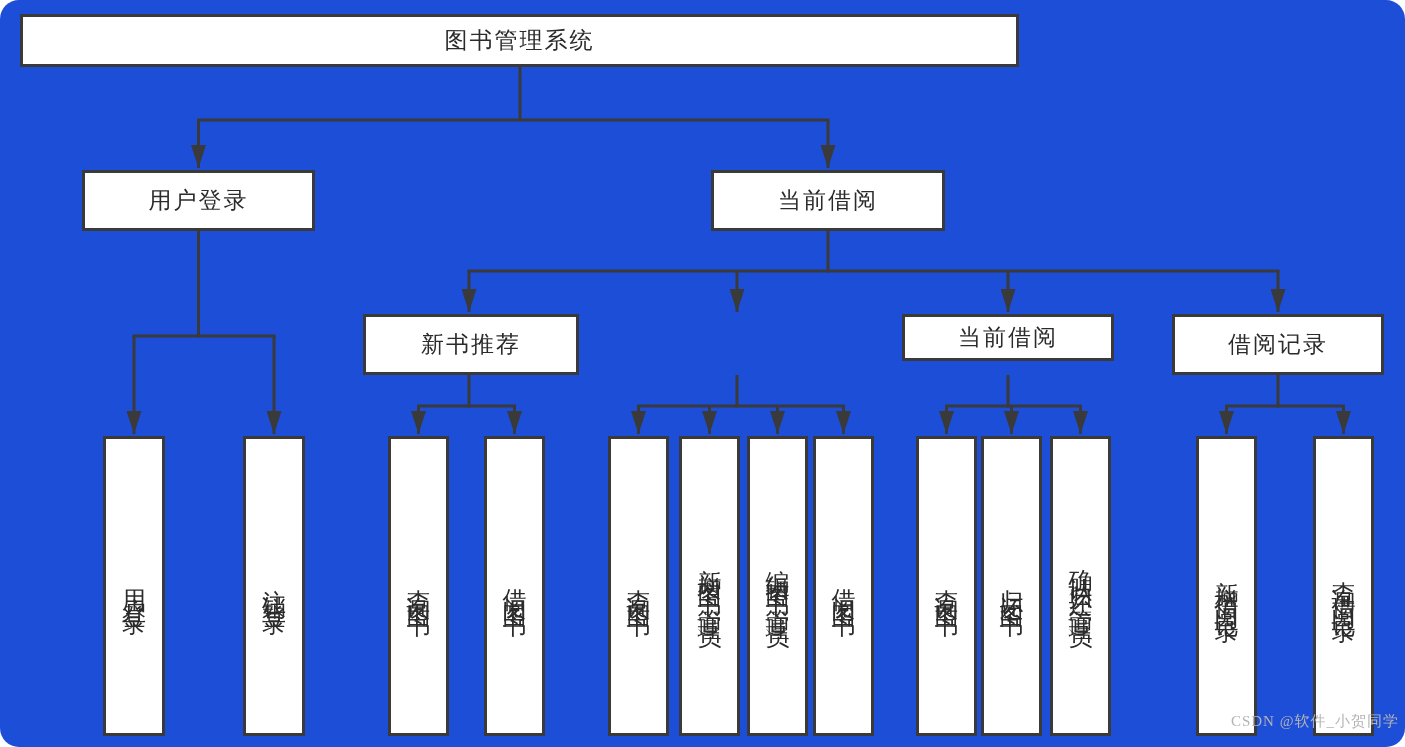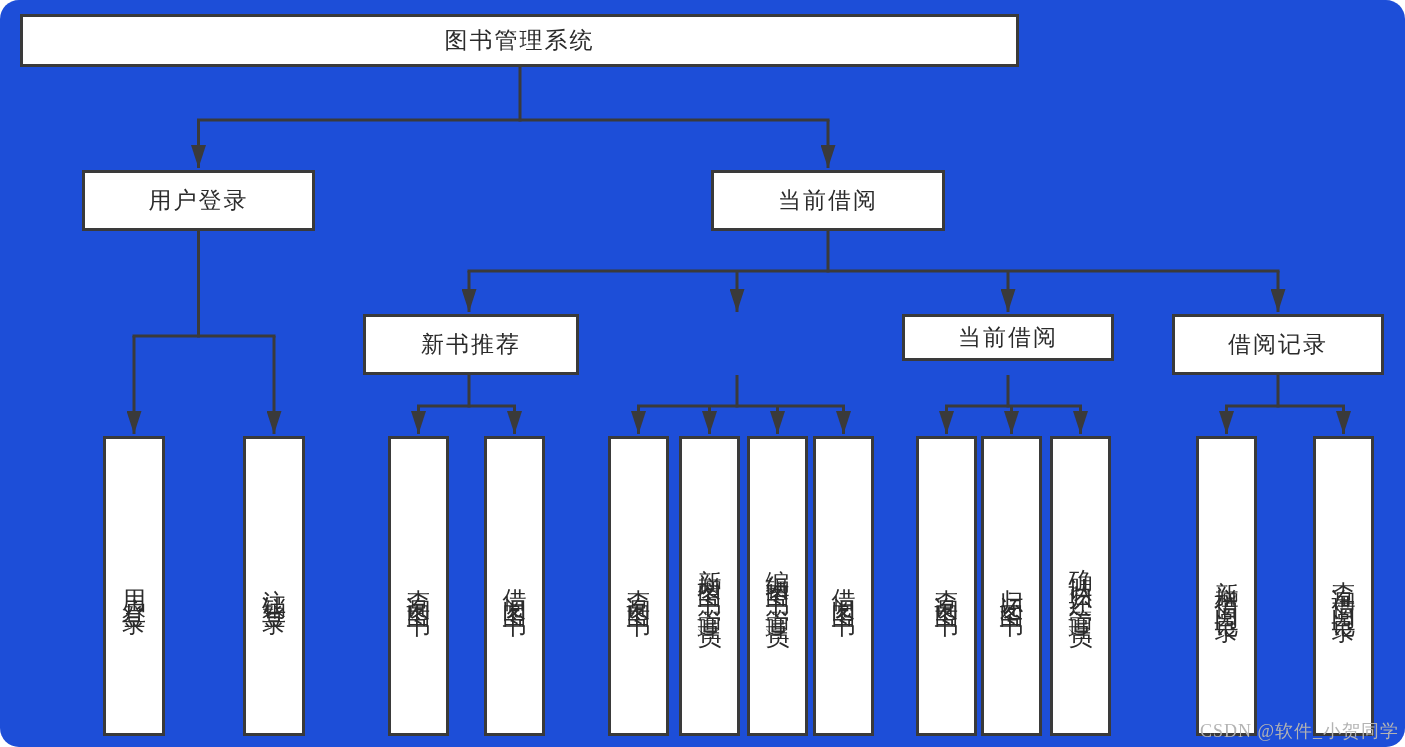--- a/index.html
+++ b/index.html
@@ -36,22 +36,22 @@
   .node.v span {
     writing-mode: vertical-rl;
     text-orientation: mixed;
     font-size: 24px;
     letter-spacing: 8px;
     line-height: 1;
   }
   .watermark {
     position: absolute;
     right: 6px;
-    bottom: 4px;
-    font-size: 18px;
+    bottom: 16px;
+    font-size: 15px;
     color: #b3b3b3;
     letter-spacing: 1px;
     z-index: 3;
     white-space: nowrap;
   }
 </style>
 </head>
 <body>
 
 <div class="canvas">

